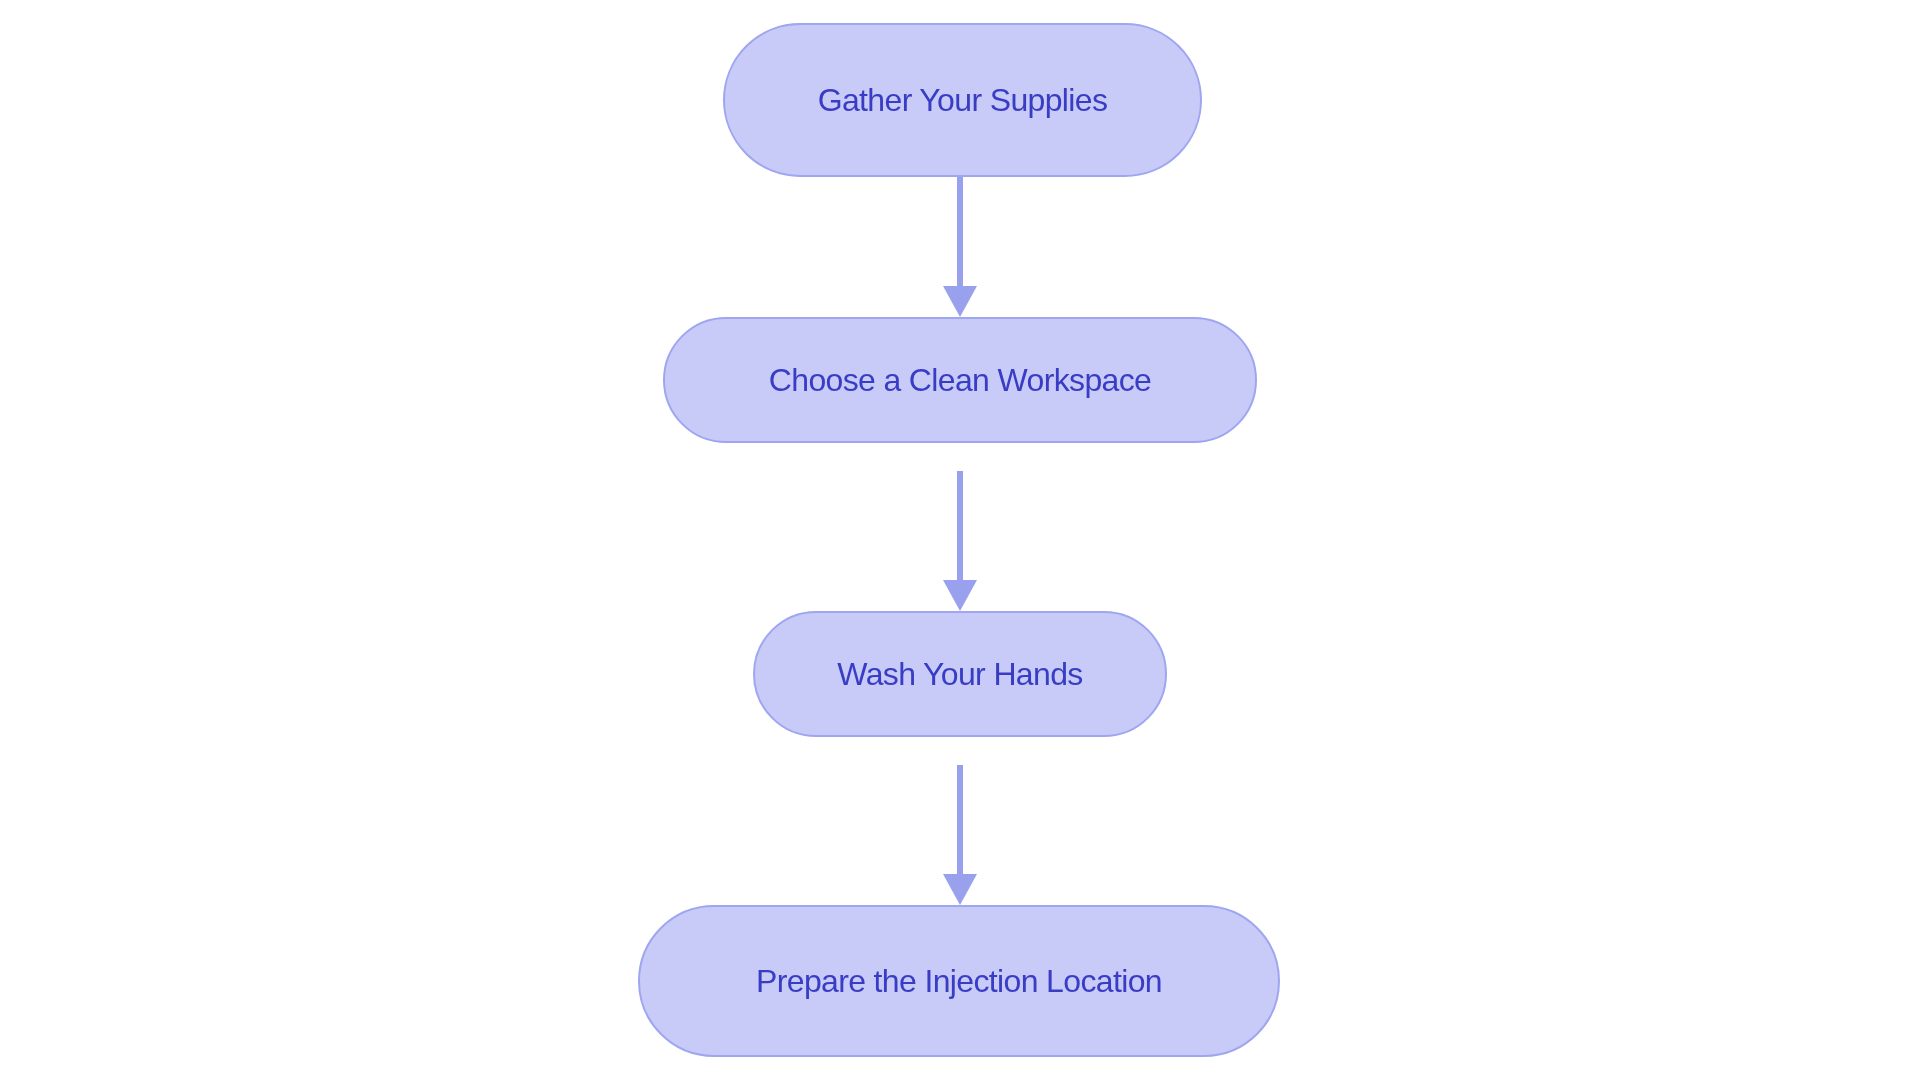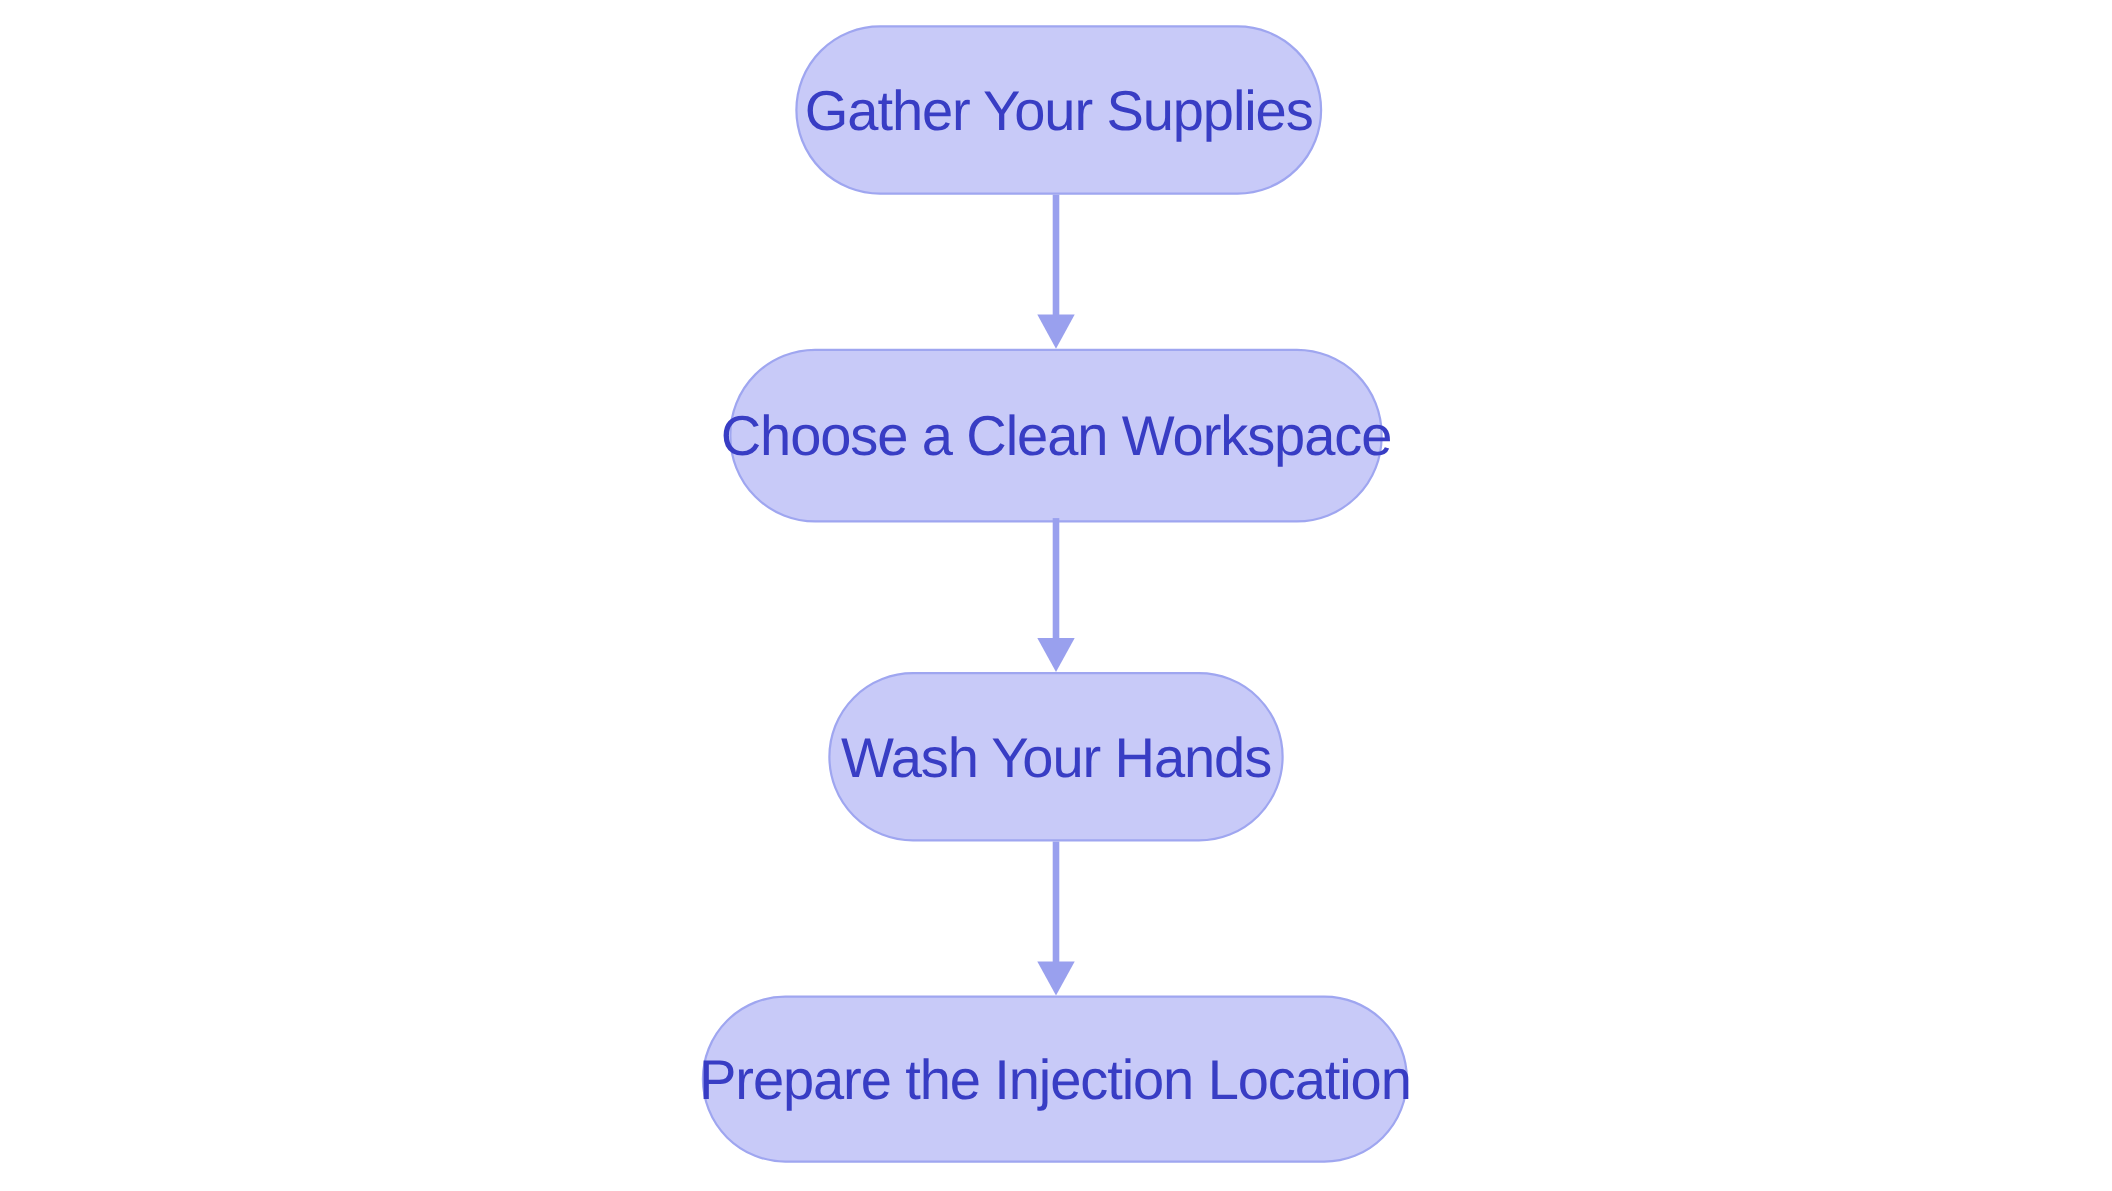--- a/index.html
+++ b/index.html
@@ -27,28 +27,28 @@
     position: absolute;
     background: var(--node-fill);
     border: 2px solid var(--node-border);
     border-radius: 78px;
     display: flex;
     align-items: center;
     justify-content: center;
   }
   .flow-node .label {
     color: var(--text);
-    font-size: 51px;
+    font-size: 32px;
     letter-spacing: -0.02em;
     white-space: nowrap;
     text-align: center;
   }
   .node-1 { left: 723px; top:  23px; width: 479px; height: 154px; }
-  .node-2 { left: 663px; top: 317px; width: 594px; height: 158px; }
-  .node-3 { left: 753px; top: 611px; width: 414px; height: 154px; }
+  .node-2 { left: 663px; top: 317px; width: 594px; height: 126px; }
+  .node-3 { left: 753px; top: 611px; width: 414px; height: 126px; }
   .node-4 { left: 638px; top: 905px; width: 642px; height: 152px; justify-content: center; }
 
   .arrow { position: absolute; left: 0; top: 0; }
   .arrow .line {
     position: absolute;
     width: 6px;
     left: 957px;
     background: var(--arrow);
   }
   .arrow .head {

